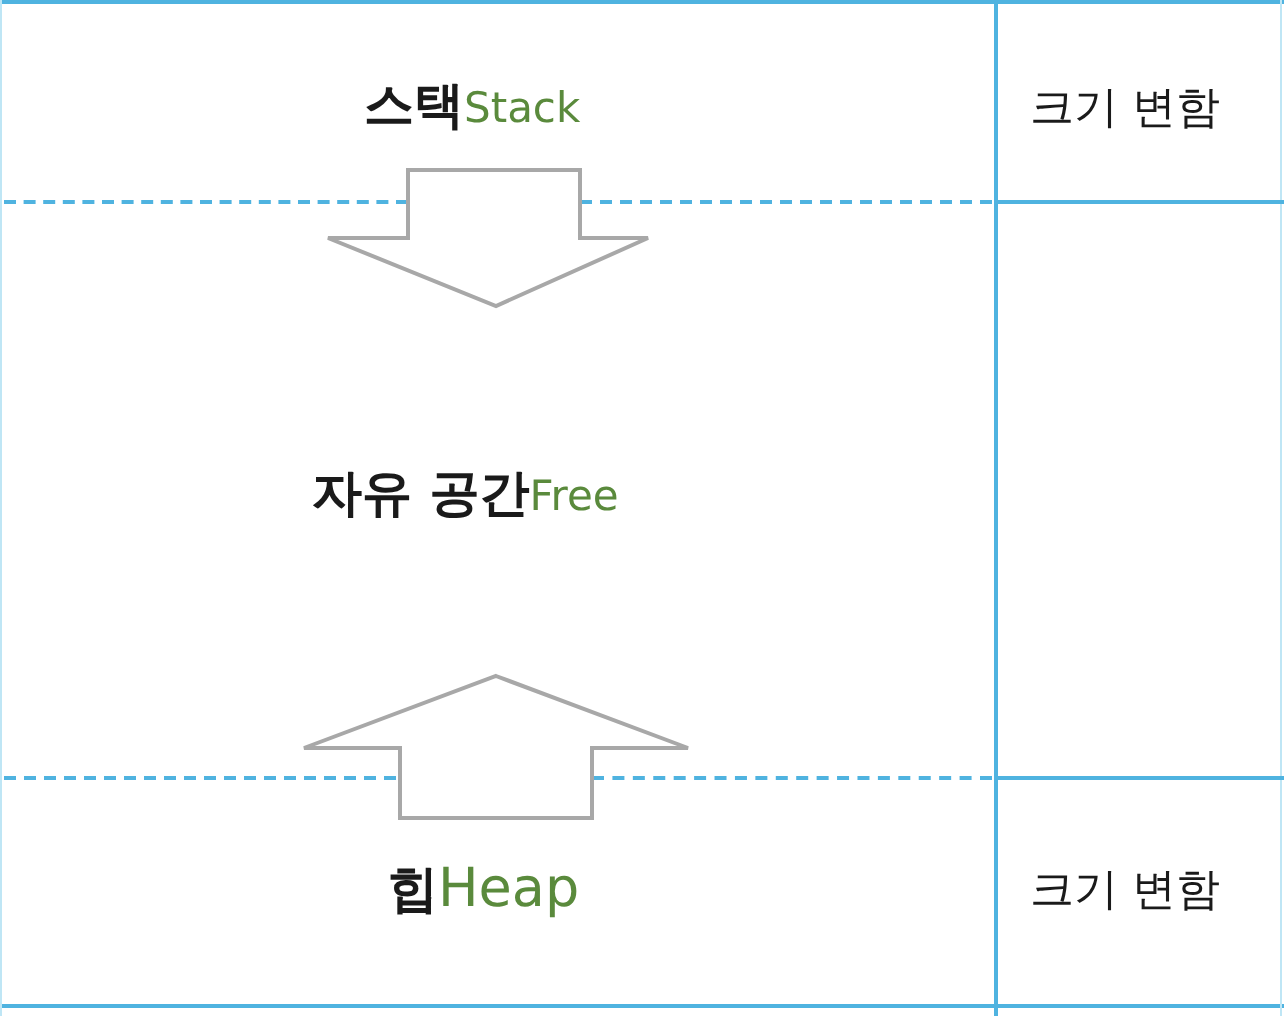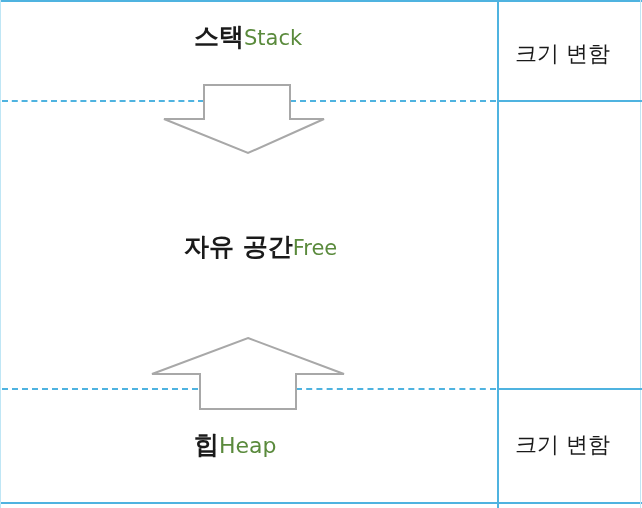--- a/index.html
+++ b/index.html
@@ -34,34 +34,34 @@
 <div class="line vline" style="left:497px; top:0; height:508px;"></div>
 
 <div class="line hline" style="left:497px; top:100px; width:145px;"></div>
 <div class="line hline" style="left:497px; top:388px; width:145px;"></div>
 
 <div class="dash" style="left:2px; top:100px; width:202px;"></div>
 <div class="dash" style="left:290px; top:100px; width:206px;"></div>
 <div class="dash" style="left:2px; top:388px; width:196px;"></div>
 <div class="dash" style="left:296px; top:388px; width:200px;"></div>
 
-<div class="label" style="left:182px; top:20px;margin-left:12px;">
+<div class="label" style="left:182px; top:36px;">
   <span class="ko">스택</span><span class="en" style="font-size:21px;">Stack</span>
 </div>
 
 <svg class="arrow" width="642" height="508" style="left:0; top:0;">
   <polygon points="206,85 290,85 290,119 324,119 248,153 164,119 204,119 204,85" fill="#ffffff" stroke="#a8a8a8" stroke-width="2" stroke-linejoin="miter"></polygon>
 </svg>
 
-<div class="label" style="left:156px; top:230px;margin-left:28px;">
+<div class="label" style="left:156px; top:230px;">
   <span class="ko">자유 공간</span><span class="en" style="font-size:21px;">Free</span>
 </div>
 
 <svg class="arrow" width="642" height="508" style="left:0; top:0;">
   <polygon points="248,338 344,374 296,374 296,409 200,409 200,374 152,374" fill="#ffffff" stroke="#a8a8a8" stroke-width="2" stroke-linejoin="miter"></polygon>
 </svg>
 
 <div class="label" style="left:194px; top:428px;">
-  <span class="ko">힙</span><span class="en" style="font-size:22px;">Heap</span>
+  <span class="ko">힙</span><span class="en" style="font-size:27px;">Heap</span>
 </div>
 
 <div class="side" style="left:515px; top:39px;">크기 변함</div>
 <div class="side" style="left:515px; top:430px;">크기 변함</div>
 
 </body></html>

